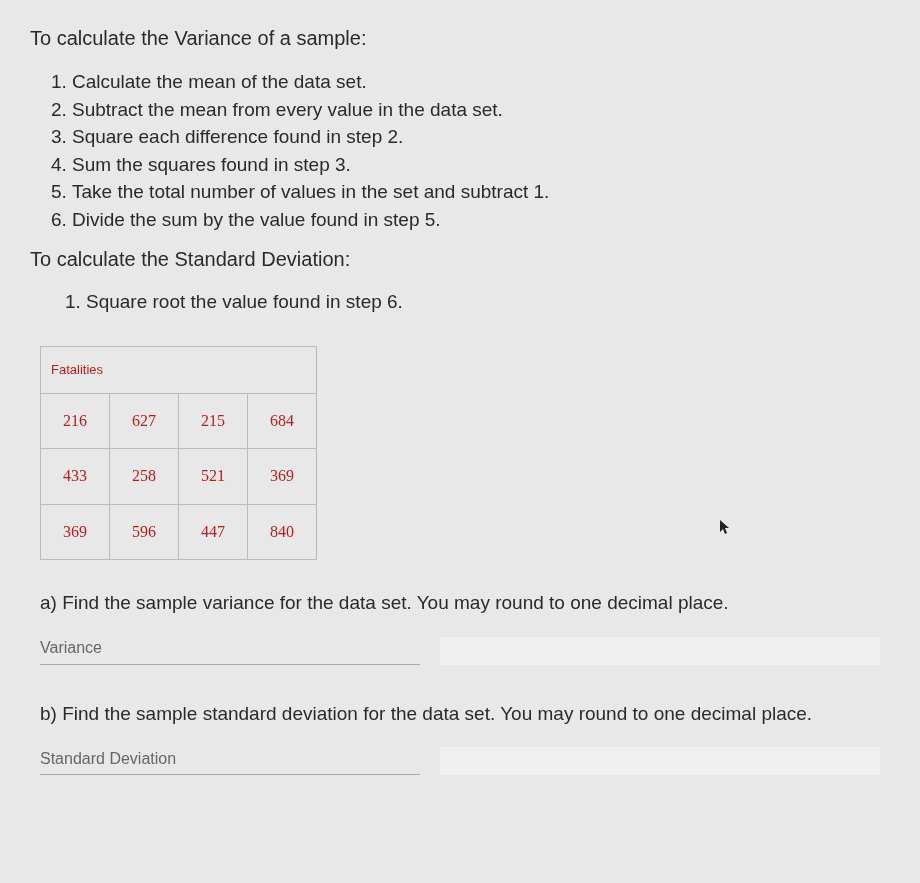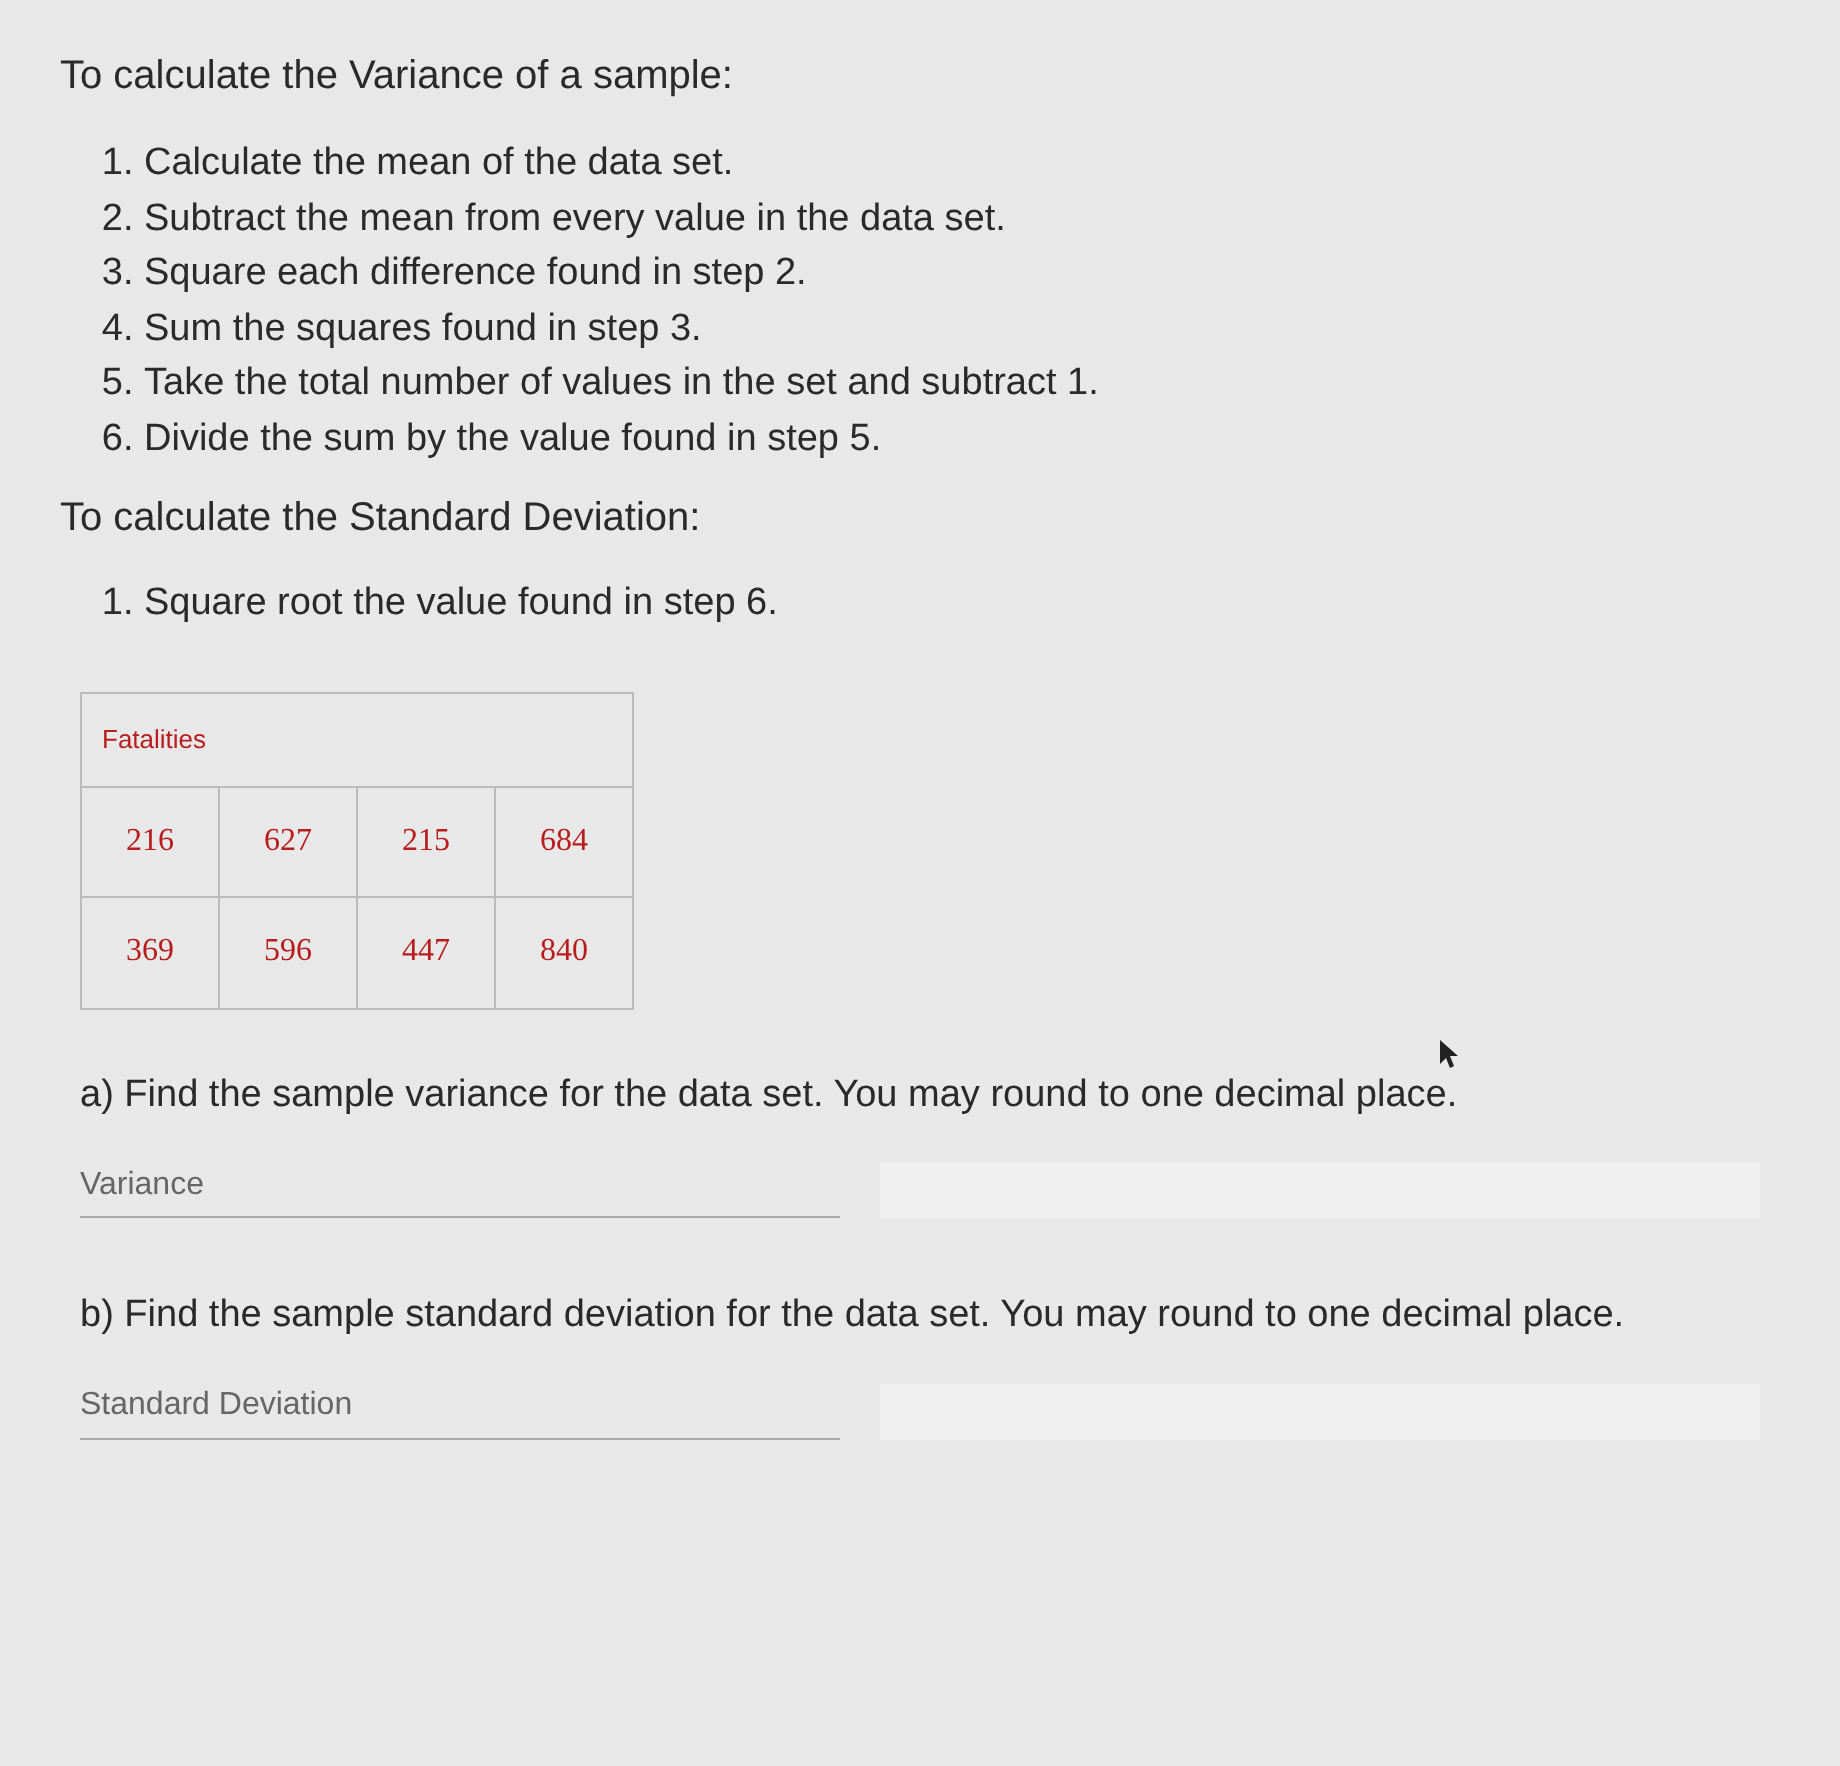--- a/index.html
+++ b/index.html
@@ -25,21 +25,21 @@
     .steps-list {
       margin-left: 42px;
       margin-bottom: 12px;
       list-style-position: outside;
     }
     .steps-list li {
       font-size: 19px;
       line-height: 1.45;
     }
     .single-step {
-      margin-left: 42px;
+      margin-left: 56px;
       margin-bottom: 30px;
       list-style-position: outside;
     }
     .single-step li {
       font-size: 19px;
     }
     .data-table {
       border-collapse: collapse;
       margin-left: 10px;
       margin-bottom: 30px;
@@ -117,20 +117,26 @@
       <tr>
     <th colspan="4">Fatalities</th>
   </tr>
   <tr>
     <td>216</td>
     <td>627</td>
     <td>215</td>
     <td>684</td>
   </tr>
   <tr>
+    <td>433</td>
+    <td>258</td>
+    <td>521</td>
+    <td>369</td>
+  </tr>
+  <tr>
     <td>369</td>
     <td>596</td>
     <td>447</td>
     <td>840</td>
   </tr>
 </tbody>
   </table>
 
 <div class="question">a) Find the sample variance for the data set. You may round to one decimal place.</div>
 

